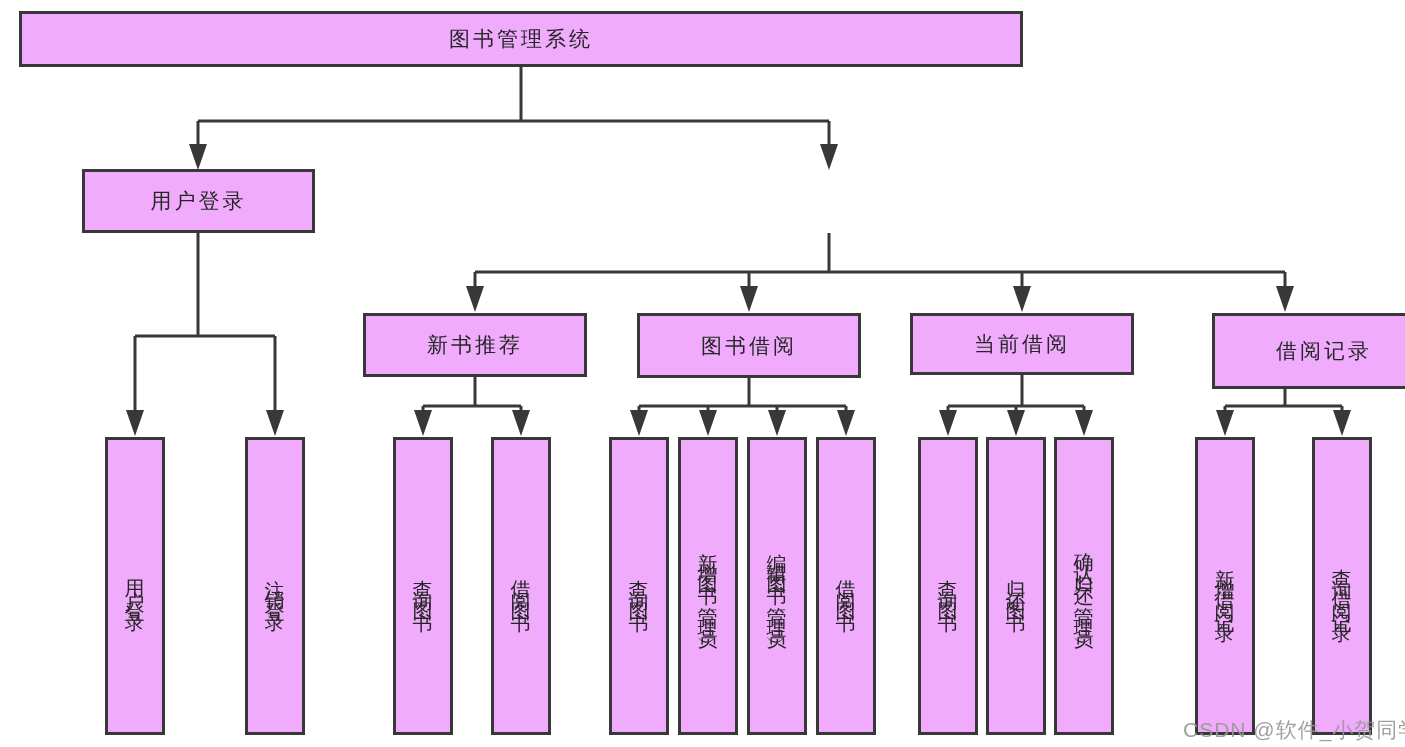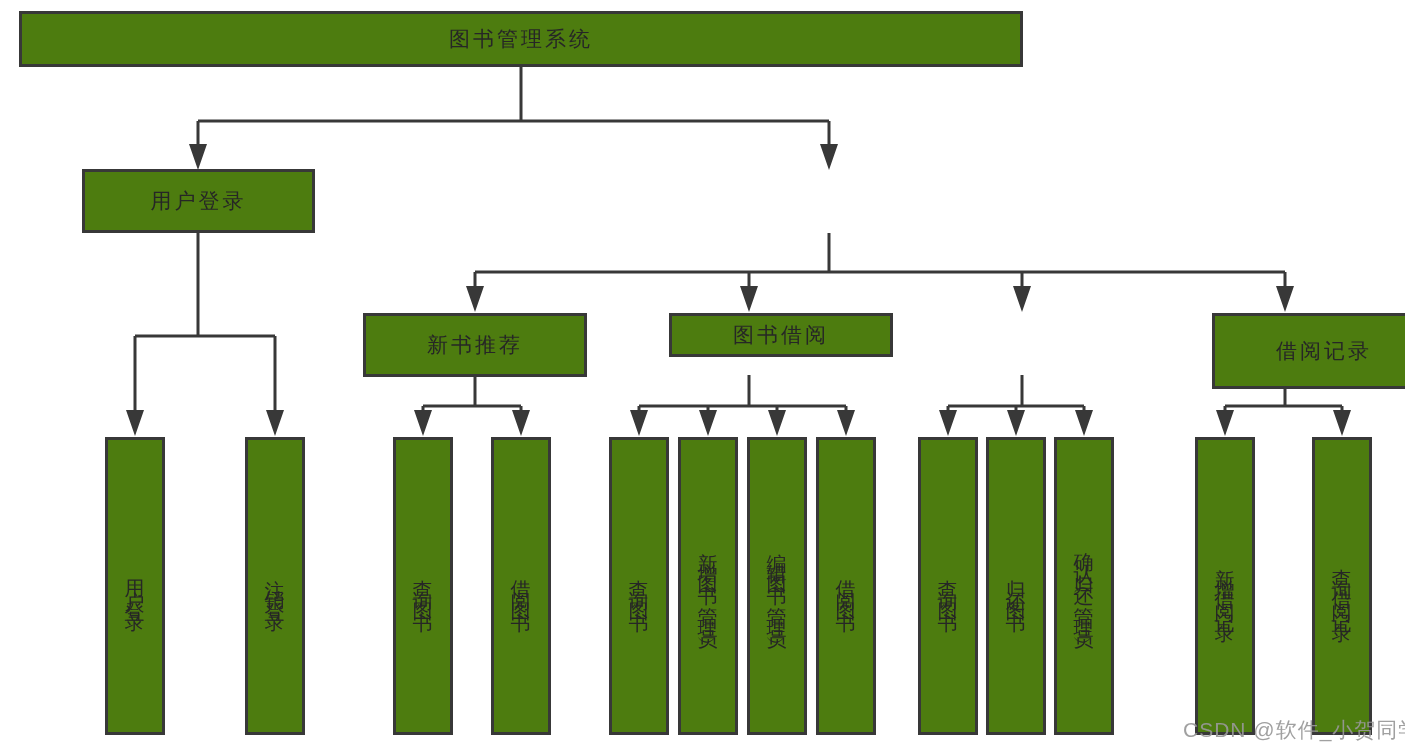--- a/index.html
+++ b/index.html
@@ -14,21 +14,21 @@
   svg.connectors {
     position: absolute;
     left: 0; top: 0;
     width: 1405px; height: 747px;
     z-index: 0;
   }
   .node {
     position: absolute;
     box-sizing: border-box;
     border: 3px solid #383838;
-    background: #4d7c0f;
+    background: #f0abfc;
     display: flex;
     align-items: center;
     justify-content: center;
     color: #262626;
     z-index: 1;
   }
   .node.h { font-size: 21px; letter-spacing: 3px; white-space: nowrap; }
   .node.v { z-index: 1; }
   .vtext {
     writing-mode: vertical-rl;
@@ -87,22 +87,25 @@
     <span>图书管理系统</span>
   </div>
 
   <div class="node h" style="left:82px; top:169px; width:233px; height:64px;">
     <span>用户登录</span>
   </div>
 
   <div class="node h" style="left:363px; top:313px; width:224px; height:64px;">
     <span>新书推荐</span>
   </div>
-  <div class="node h" style="left:637px; top:313px; width:224px; height:44px;margin-left:32px;">
+  <div class="node h" style="left:637px; top:313px; width:224px; height:65px;">
     <span>图书借阅</span>
+  </div>
+  <div class="node h" style="left:910px; top:313px; width:224px; height:62px;">
+    <span>当前借阅</span>
   </div>
   <div class="node h" style="left:1212px; top:313px; width:224px; height:76px;">
     <span>借阅记录</span>
   </div>
 
   <div class="node v" style="left:105px; top:437px; width:60px; height:298px;">
     <span class="vtext">用户登录</span>
   </div>
   <div class="node v" style="left:245px; top:437px; width:60px; height:298px;">
     <span class="vtext">注销登录</span>

